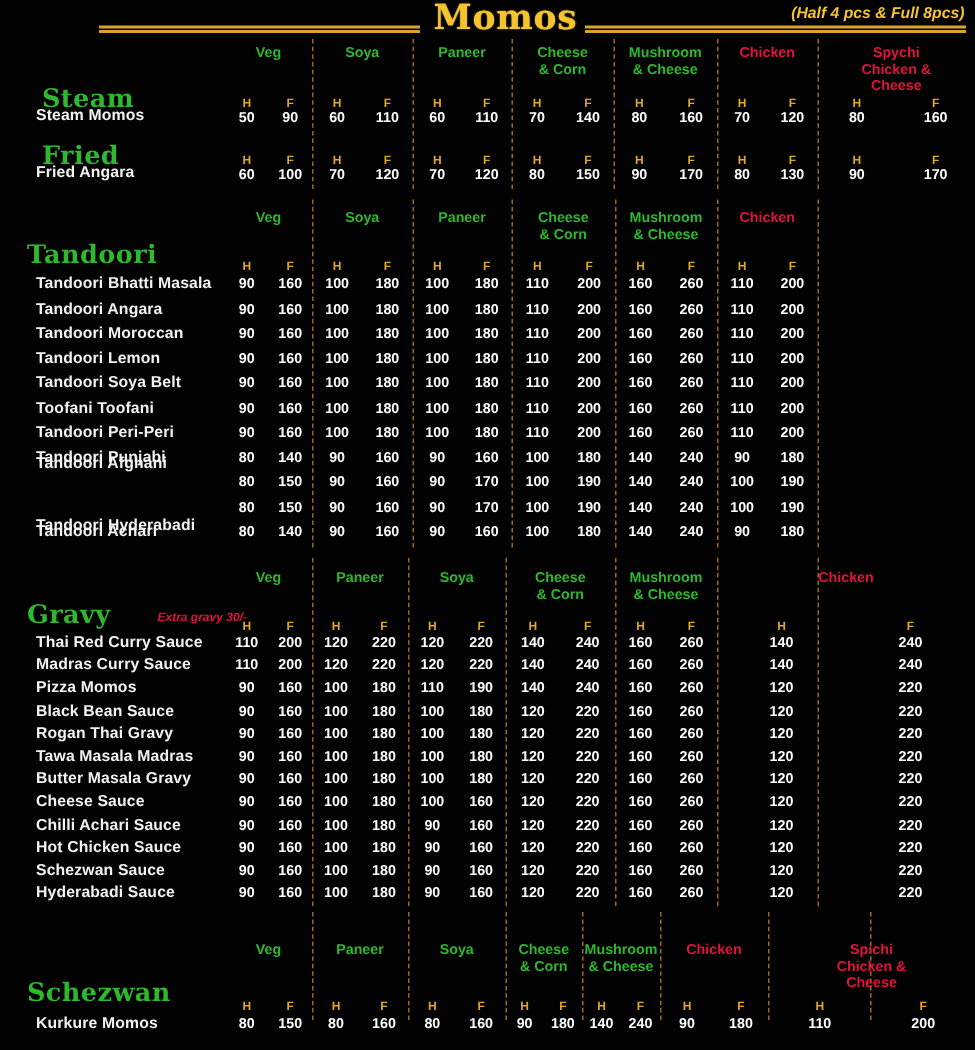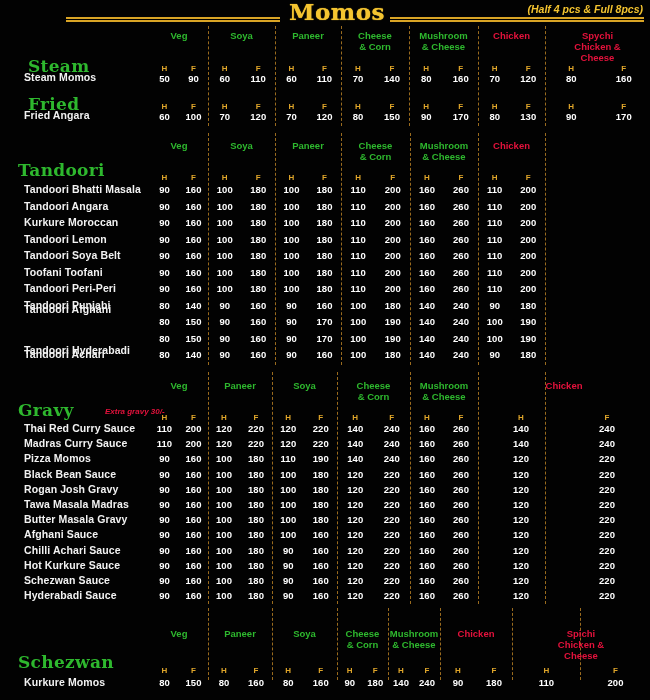--- a/index.html
+++ b/index.html
@@ -196,21 +196,21 @@
         <div class="price" style="left: 208px; top: 67.5px; width: 33.5px;">100</div>
         <div class="price" style="left: 241.5px; top: 67.5px; width: 33.5px;">180</div>
         <div class="price" style="left: 275px; top: 67.5px; width: 33px;">100</div>
         <div class="price" style="left: 308px; top: 67.5px; width: 33px;">180</div>
         <div class="price" style="left: 341px; top: 67.5px; width: 34.5px;">110</div>
         <div class="price" style="left: 375.5px; top: 67.5px; width: 34.5px;">200</div>
         <div class="price" style="left: 410px; top: 67.5px; width: 34px;">160</div>
         <div class="price" style="left: 444px; top: 67.5px; width: 34px;">260</div>
         <div class="price" style="left: 478px; top: 67.5px; width: 33.5px;">110</div>
         <div class="price" style="left: 511.5px; top: 67.5px; width: 33.5px;">200</div>
-        <div class="item" style="top: 83px;">Kurkure Moroccan</div>
+        <div class="item" style="top: 83px;">Tandoori Moroccan</div>
         <div class="price" style="left: 150px; top: 84px; width: 29px;">90</div>
         <div class="price" style="left: 179px; top: 84px; width: 29px;">160</div>
         <div class="price" style="left: 208px; top: 84px; width: 33.5px;">100</div>
         <div class="price" style="left: 241.5px; top: 84px; width: 33.5px;">180</div>
         <div class="price" style="left: 275px; top: 84px; width: 33px;">100</div>
         <div class="price" style="left: 308px; top: 84px; width: 33px;">180</div>
         <div class="price" style="left: 341px; top: 84px; width: 34.5px;">110</div>
         <div class="price" style="left: 375.5px; top: 84px; width: 34.5px;">200</div>
         <div class="price" style="left: 410px; top: 84px; width: 34px;">160</div>
         <div class="price" style="left: 444px; top: 84px; width: 34px;">260</div>
@@ -393,21 +393,21 @@
         <div class="price" style="left: 208px; top: 96.6px; width: 32px;">100</div>
         <div class="price" style="left: 240px; top: 96.6px; width: 32px;">180</div>
         <div class="price" style="left: 272px; top: 96.6px; width: 32.5px;">100</div>
         <div class="price" style="left: 304.5px; top: 96.6px; width: 32.5px;">180</div>
         <div class="price" style="left: 337px; top: 96.6px; width: 36.5px;">120</div>
         <div class="price" style="left: 373.5px; top: 96.6px; width: 36.5px;">220</div>
         <div class="price" style="left: 410px; top: 96.6px; width: 34px;">160</div>
         <div class="price" style="left: 444px; top: 96.6px; width: 34px;">260</div>
         <div class="price" style="left: 478px; top: 96.6px; width: 86px;">120</div>
         <div class="price" style="left: 564px; top: 96.6px; width: 86px;">220</div>
-        <div class="item" style="top: 110.8px;">Rogan Josh Gravy</div>
+        <div class="item" style="top: 110.8px;">Rogan Thai Gravy</div>
         <div class="price" style="left: 150px; top: 111.8px; width: 29px;">90</div>
         <div class="price" style="left: 179px; top: 111.8px; width: 29px;">160</div>
         <div class="price" style="left: 208px; top: 111.8px; width: 32px;">100</div>
         <div class="price" style="left: 240px; top: 111.8px; width: 32px;">180</div>
         <div class="price" style="left: 272px; top: 111.8px; width: 32.5px;">100</div>
         <div class="price" style="left: 304.5px; top: 111.8px; width: 32.5px;">180</div>
         <div class="price" style="left: 337px; top: 111.8px; width: 36.5px;">120</div>
         <div class="price" style="left: 373.5px; top: 111.8px; width: 36.5px;">220</div>
         <div class="price" style="left: 410px; top: 111.8px; width: 34px;">160</div>
         <div class="price" style="left: 444px; top: 111.8px; width: 34px;">260</div>
@@ -432,21 +432,21 @@
         <div class="price" style="left: 208px; top: 142.2px; width: 32px;">100</div>
         <div class="price" style="left: 240px; top: 142.2px; width: 32px;">180</div>
         <div class="price" style="left: 272px; top: 142.2px; width: 32.5px;">100</div>
         <div class="price" style="left: 304.5px; top: 142.2px; width: 32.5px;">180</div>
         <div class="price" style="left: 337px; top: 142.2px; width: 36.5px;">120</div>
         <div class="price" style="left: 373.5px; top: 142.2px; width: 36.5px;">220</div>
         <div class="price" style="left: 410px; top: 142.2px; width: 34px;">160</div>
         <div class="price" style="left: 444px; top: 142.2px; width: 34px;">260</div>
         <div class="price" style="left: 478px; top: 142.2px; width: 86px;">120</div>
         <div class="price" style="left: 564px; top: 142.2px; width: 86px;">220</div>
-        <div class="item" style="top: 156.4px;">Afghani Sauce</div>
+        <div class="item" style="top: 156.4px;">Cheese Sauce</div>
         <div class="price" style="left: 150px; top: 157.4px; width: 29px;">90</div>
         <div class="price" style="left: 179px; top: 157.4px; width: 29px;">160</div>
         <div class="price" style="left: 208px; top: 157.4px; width: 32px;">100</div>
         <div class="price" style="left: 240px; top: 157.4px; width: 32px;">180</div>
         <div class="price" style="left: 272px; top: 157.4px; width: 32.5px;">100</div>
         <div class="price" style="left: 304.5px; top: 157.4px; width: 32.5px;">160</div>
         <div class="price" style="left: 337px; top: 157.4px; width: 36.5px;">120</div>
         <div class="price" style="left: 373.5px; top: 157.4px; width: 36.5px;">220</div>
         <div class="price" style="left: 410px; top: 157.4px; width: 34px;">160</div>
         <div class="price" style="left: 444px; top: 157.4px; width: 34px;">260</div>
@@ -458,21 +458,21 @@
         <div class="price" style="left: 208px; top: 172.6px; width: 32px;">100</div>
         <div class="price" style="left: 240px; top: 172.6px; width: 32px;">180</div>
         <div class="price" style="left: 272px; top: 172.6px; width: 32.5px;">90</div>
         <div class="price" style="left: 304.5px; top: 172.6px; width: 32.5px;">160</div>
         <div class="price" style="left: 337px; top: 172.6px; width: 36.5px;">120</div>
         <div class="price" style="left: 373.5px; top: 172.6px; width: 36.5px;">220</div>
         <div class="price" style="left: 410px; top: 172.6px; width: 34px;">160</div>
         <div class="price" style="left: 444px; top: 172.6px; width: 34px;">260</div>
         <div class="price" style="left: 478px; top: 172.6px; width: 86px;">120</div>
         <div class="price" style="left: 564px; top: 172.6px; width: 86px;">220</div>
-        <div class="item" style="top: 186.8px;">Hot Kurkure Sauce</div>
+        <div class="item" style="top: 186.8px;">Hot Chicken Sauce</div>
         <div class="price" style="left: 150px; top: 187.8px; width: 29px;">90</div>
         <div class="price" style="left: 179px; top: 187.8px; width: 29px;">160</div>
         <div class="price" style="left: 208px; top: 187.8px; width: 32px;">100</div>
         <div class="price" style="left: 240px; top: 187.8px; width: 32px;">180</div>
         <div class="price" style="left: 272px; top: 187.8px; width: 32.5px;">90</div>
         <div class="price" style="left: 304.5px; top: 187.8px; width: 32.5px;">160</div>
         <div class="price" style="left: 337px; top: 187.8px; width: 36.5px;">120</div>
         <div class="price" style="left: 373.5px; top: 187.8px; width: 36.5px;">220</div>
         <div class="price" style="left: 410px; top: 187.8px; width: 34px;">160</div>
         <div class="price" style="left: 444px; top: 187.8px; width: 34px;">260</div>

